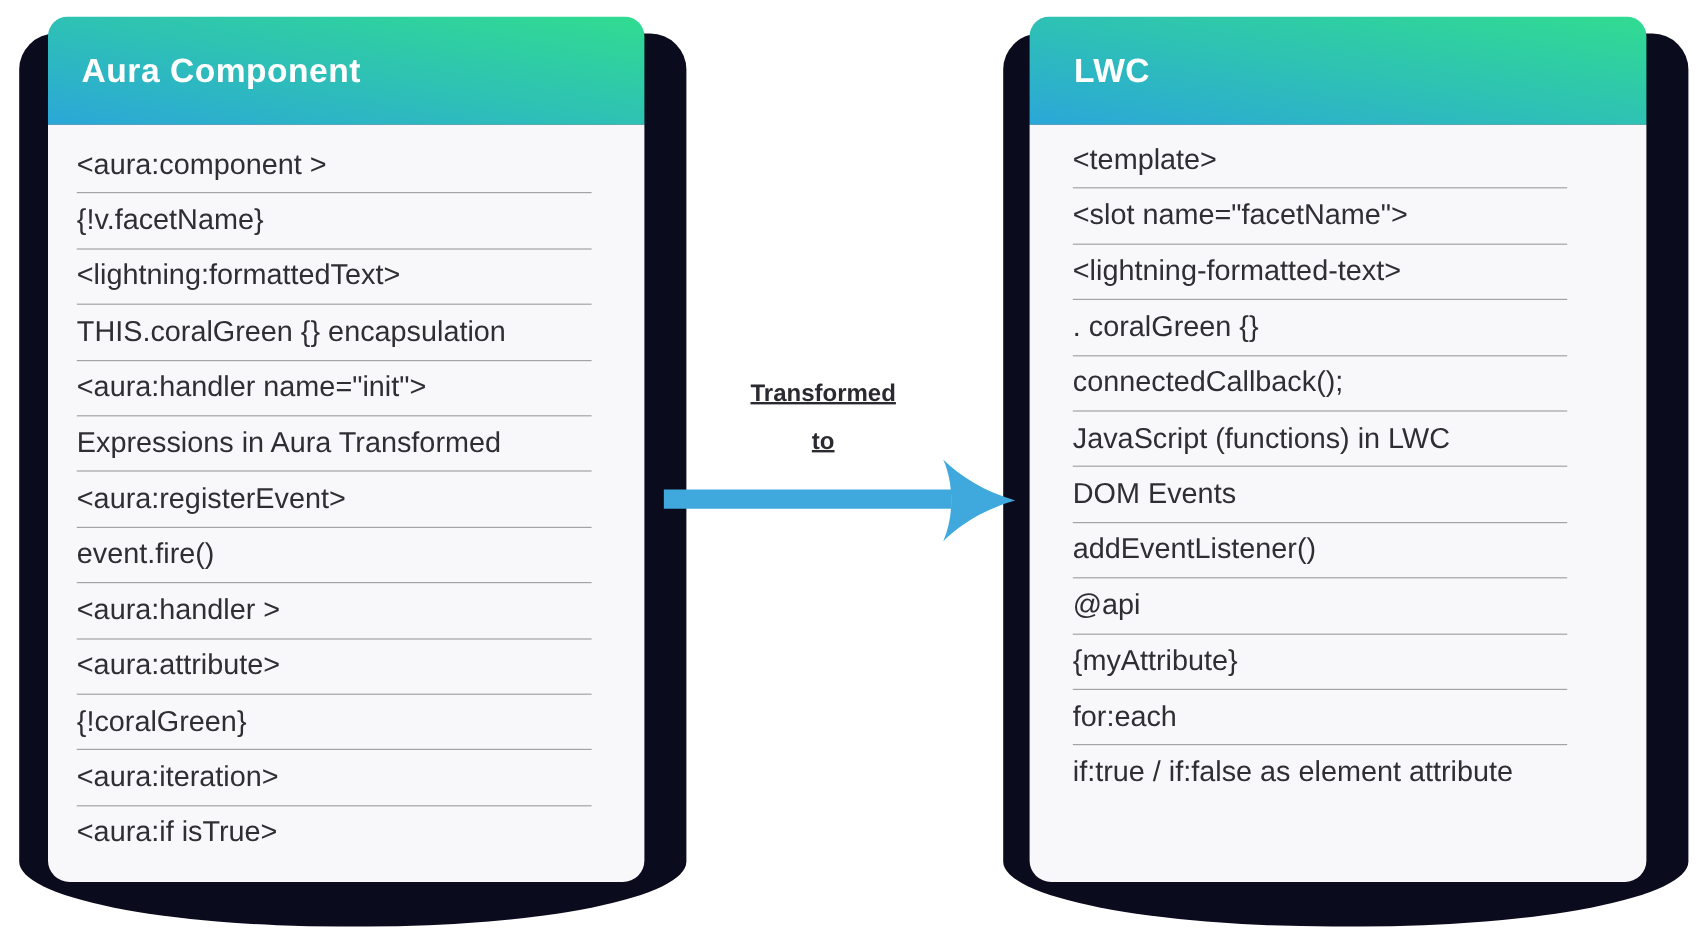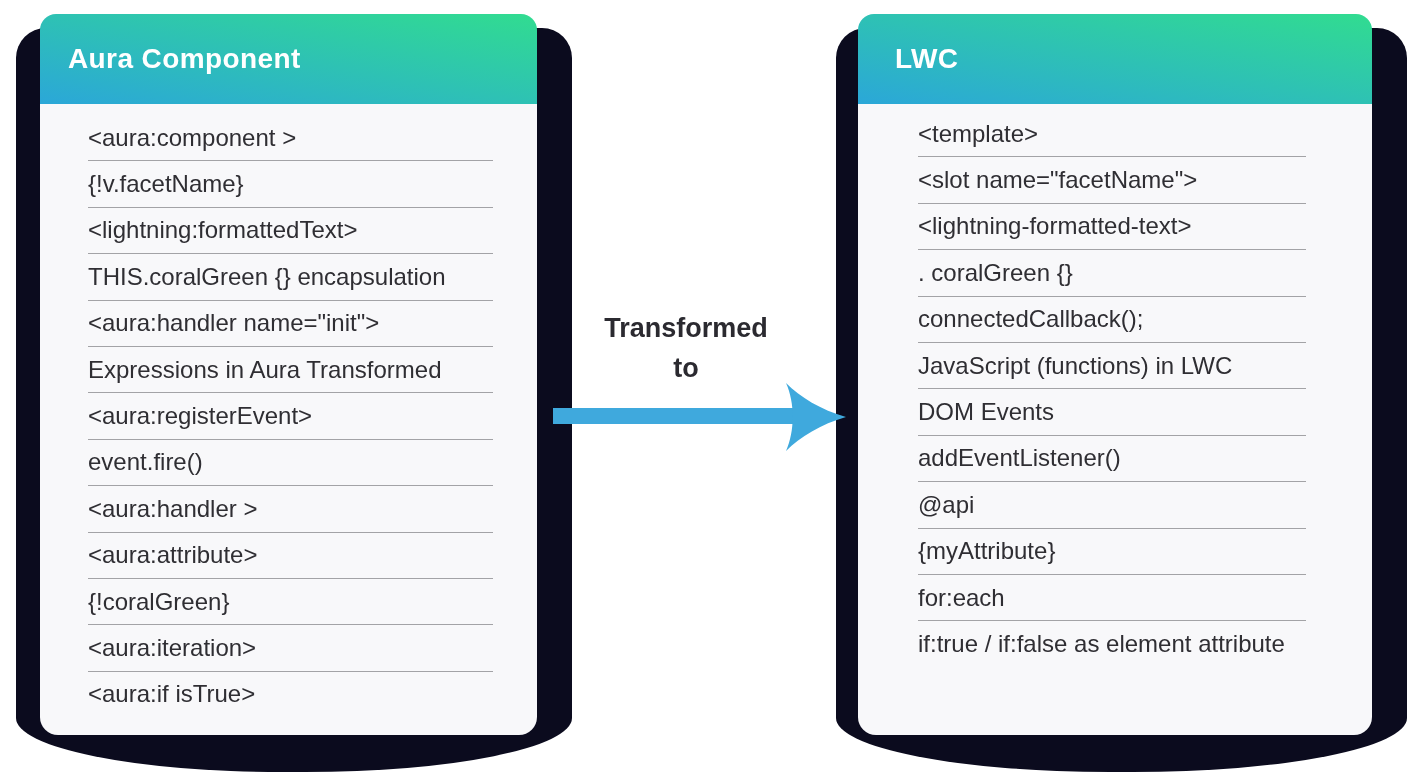--- a/index.html
+++ b/index.html
@@ -41,21 +41,20 @@
     color:var(--header-text,#ffffff);
     font-size:28px;font-weight:bold;letter-spacing:.4px;
     padding-left:28px;
   }
   .card.right .card-title{padding-left:37px;}
 
   .card-body{
     flex:1;
     background:var(--card-body,#F8F8FA);
     border-radius:0 0 18px 18px;
-    padding-left:24px;
   }
   ul.feature-list{
     list-style:none;margin:0;
   }
   .card.left ul.feature-list{padding:11px 44px 0 24px;}
   .card.right ul.feature-list{padding:7px 66px 0 36px;text-align:center;}
   li.feature-item{
     height:45.4px;
     display:flex;align-items:center;
     font-size:24px;
@@ -64,21 +63,21 @@
     white-space:nowrap;
   }
   li.feature-item:last-child{border-bottom:none;}
 
   .transform-block{
     position:absolute;left:556px;top:308px;width:260px;
     text-align:center;z-index:2;
   }
   .transform-label{
     color:var(--label-text,#2B2A30);
-    font-size:27px;font-weight:bold;line-height:40px;
+    font-size:20px;font-weight:bold;line-height:40px;text-decoration:underline;
   }
   .transform-arrow{
     position:absolute;left:553px;top:380px;z-index:3;
   }
   .transform-arrow path{fill:var(--arrow-blue,#3FA9DD);}
 </style>
 </head>
 <body>
 
 <div class="canvas">

